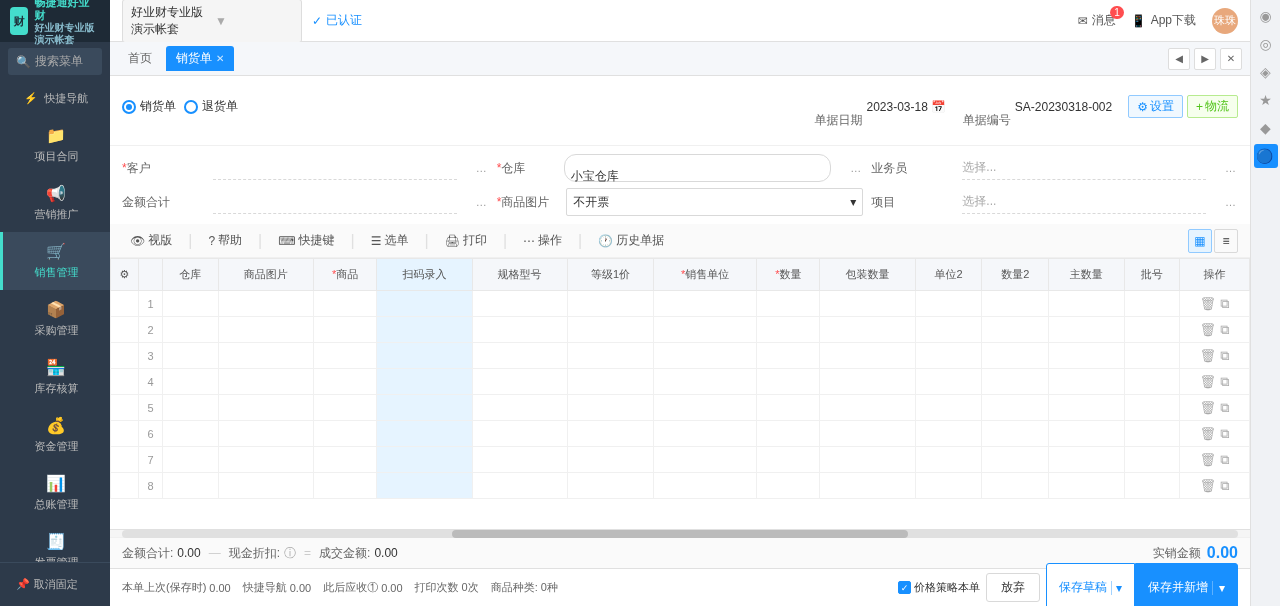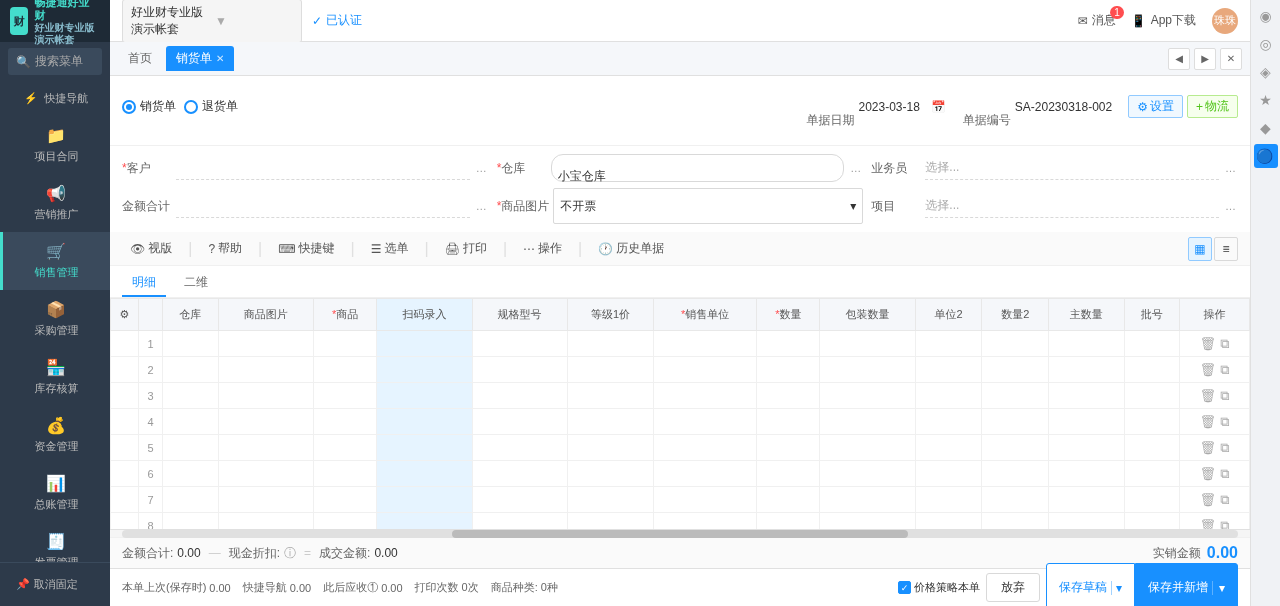--- a/index.html
+++ b/index.html
@@ -47,33 +47,33 @@
     .form-header { padding: 8px 12px; border-bottom: 1px solid #f0f0f0; flex-shrink: 0; }
     .form-type-row { display: flex; align-items: center; gap: 12px; margin-bottom: 8px; }
     .radio-group { display: flex; align-items: center; gap: 8px; }
     .radio-item { display: flex; align-items: center; gap: 4px; cursor: pointer; font-size: 12px; }
     .radio-dot { width: 14px; height: 14px; border-radius: 50%; border: 2px solid #1890ff; display: flex; align-items: center; justify-content: center; }
     .radio-dot.checked::after { content: ''; width: 6px; height: 6px; border-radius: 50%; background: #1890ff; }
     .meta-fields { display: flex; align-items: center; gap: 16px; flex: 1; justify-content: flex-end; }
     .meta-field { display: flex; align-items: center; gap: 4px; font-size: 12px; }
     .meta-field label { color: #666; margin-top: 28px; }
     .meta-field span { color: #333; }
-    .meta-field-date { display: flex; align-items: center; gap: 12px; }
+    .meta-field-date { display: flex; align-items: center; gap: 4px; }
     .icon-btn { cursor: pointer; color: #999; font-size: 12px; }
 
     
     .form-fields { padding: 8px 12px; display: flex; flex-direction: column; gap: 6px; flex-shrink: 0; }
     .form-row { display: flex; gap: 8px; align-items: center; }
-    .form-field { display: flex; align-items: center; gap: 4px; flex: 1; }
+    .form-field { display: flex; align-items: center; gap: 17px; flex: 1; }
     .form-field label { color: #666; font-size: 12px; min-width: 50px; white-space: nowrap; }
     .required-mark { color: #ff4d4f; }
     .form-input { flex: 1; border: 1px solid #d9d9d9; border-radius: 12px; padding: 13px 6px; font-size: 12px; height: 24px; color: #333; }
-    .form-input-dotted { flex: 1; border-bottom: 1px dashed #d9d9d9; padding: 3px 0; font-size: 12px; height: 24px; }
+    .form-input-dotted { flex: 1; border-bottom: 1px dashed #d9d9d9; padding: 3px 0; font-size: 12px; height: 24px; margin-left: 24px; }
     .dots-btn { color: #999; cursor: pointer; font-size: 11px; padding: 0 2px; }
-    .form-select { flex: 1; border: 1px solid #d9d9d9; border-radius: 2px; padding: 3px 6px; font-size: 12px; height: 36px; background: #fff; display: flex; align-items: center; justify-content: space-between; cursor: pointer; }
+    .form-select { flex: 1; border: 1px solid #d9d9d9; border-radius: 2px; padding: 3px 6px; font-size: 12px; height: 28px; background: #fff; display: flex; align-items: center; justify-content: space-between; cursor: pointer; }
     .right-actions { display: flex; gap: 4px; align-items: center; }
     .action-btn-small { background: #f0f8ff; border: 1px solid #91caff; border-radius: 2px; padding: 2px 8px; font-size: 12px; cursor: pointer; color: #1890ff; display: flex; align-items: center; gap: 2px; }
     .action-btn-small.add { background: #f6ffed; border-color: #b7eb8f; color: #52c41a; }
 
     
     .toolbar { padding: 0 12px; background: #fafafa; border-bottom: 1px solid #f0f0f0; display: flex; align-items: center; gap: 8px; height: 34px; flex-shrink: 0; }
     .toolbar-btn { display: flex; align-items: center; gap: 3px; padding: 3px 8px; font-size: 12px; cursor: pointer; color: #555; border: none; background: none; }
     .toolbar-sep { color: #e0e0e0; font-size: 16px; }
     .view-icons { display: flex; gap: 2px; margin-left: auto; }
     .view-icon { width: 24px; height: 24px; border: 1px solid #d9d9d9; border-radius: 2px; cursor: pointer; display: flex; align-items: center; justify-content: center; font-size: 12px; }
@@ -359,28 +359,20 @@
       <button class="toolbar-btn">
         <span>🕐</span>
         <span>历史单据</span>
       </button>
       <div class="view-icons">
         <div class="view-icon active">▦</div>
         <div class="view-icon">≡</div>
       </div>
     </div>
 
-    <div class="detail-tabs">
-      <div class="detail-tab active">
-        <span>明细</span>
-      </div>
-      <div class="detail-tab">
-        <span>二维</span>
-      </div>
-    </div>
 
     <div class="table-container">
       <table>
         <thead>
           <tr>
             <th style="width:28px;">⚙</th>
             <th style="width:24px;"></th>
             <th>仓库</th>
             <th>商品图片</th>
             <th><span class="required-mark">*</span><span>商品</span></th>

